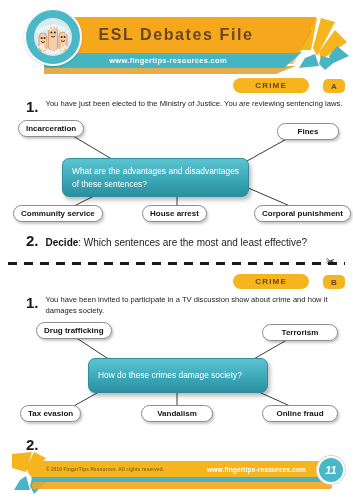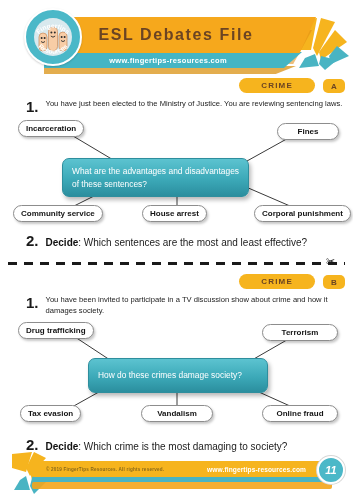--- a/index.html
+++ b/index.html
@@ -52,21 +52,21 @@
     box-shadow: 0 1px 2px rgba(0,0,0,.18);
     overflow: hidden;
   }
   .logo svg { display: block; }
 
   
   .section { position: absolute; left: 0; width: 353px; }
   .sec-a { top: 76px; }
   .sec-b { top: 272px; }
 
-  .badge-row { position: absolute; right: 8px; top: 2px; display: flex; align-items: flex-end; gap: 8px; }
+  .badge-row { position: absolute; right: 8px; top: 2px; display: flex; align-items: flex-end; gap: 14px; }
   .badge-topic {
     background: #f6b41e; color: #6b4423; font-size: 8px; font-weight: bold;
     letter-spacing: 1.2px; padding: 3px 22px; border-radius: 9px;
   }
   .badge-letter {
     background: #f6b41e; color: #6b4423; font-size: 8px; font-weight: bold;
     width: 22px; height: 14px; border-radius: 5px;
     display: flex; align-items: center; justify-content: center;
   }
 
@@ -256,33 +256,32 @@
       <svg width="353" height="110">
         <g stroke="#3a3a3a" stroke-width="1" fill="none">
           <line x1="72" y1="19" x2="110" y2="44"></line>
           <line x1="292" y1="21" x2="252" y2="44"></line>
           <line x1="106" y1="72" x2="72" y2="91"></line>
           <line x1="177" y1="73" x2="177" y2="91"></line>
           <line x1="250" y1="72" x2="290" y2="90"></line>
         </g>
       </svg>
 
-      <div class="node" style="left:18px; top:6px;">Drug trafficking</div>
+      <div class="node" style="left:36px; top:6px;">Drug trafficking</div>
       <div class="node" style="left:262px; top:8px; width:76px;">Terrorism</div>
 
       <div class="center-box center" style="left:88px; top:42px; width:180px; padding-top:10px; padding-bottom:10px;">How do these crimes damage society?</div>
 
       <div class="node" style="left:20px; top:89px;">Tax evasion</div>
       <div class="node" style="left:141px; top:89px; width:72px;">Vandalism</div>
       <div class="node" style="left:262px; top:89px; width:76px;">Online fraud</div>
     </div>
 
     <div class="decide" style="top:165px;">
       <span class="decide-num">2.</span>
-      <span class="decide-body"><b>Decide</b><span>: Which crime is the most damaging to society?</span></span>
     </div>
   </div>
 
   <div class="footer">
     <div class="ftr-rays">
       <svg width="46" height="44" viewBox="0 0 46 44">
         <polygon points="0,2 20,0 14,20 0,16" fill="#f6b41e"></polygon>
         <polygon points="22,0 34,6 18,24 14,16" fill="#f6b41e"></polygon>
         <polygon points="34,10 44,20 20,28 18,20" fill="#f6b41e"></polygon>
         <polygon points="14,24 18,38 2,38 8,28" fill="#49b4c3"></polygon>

